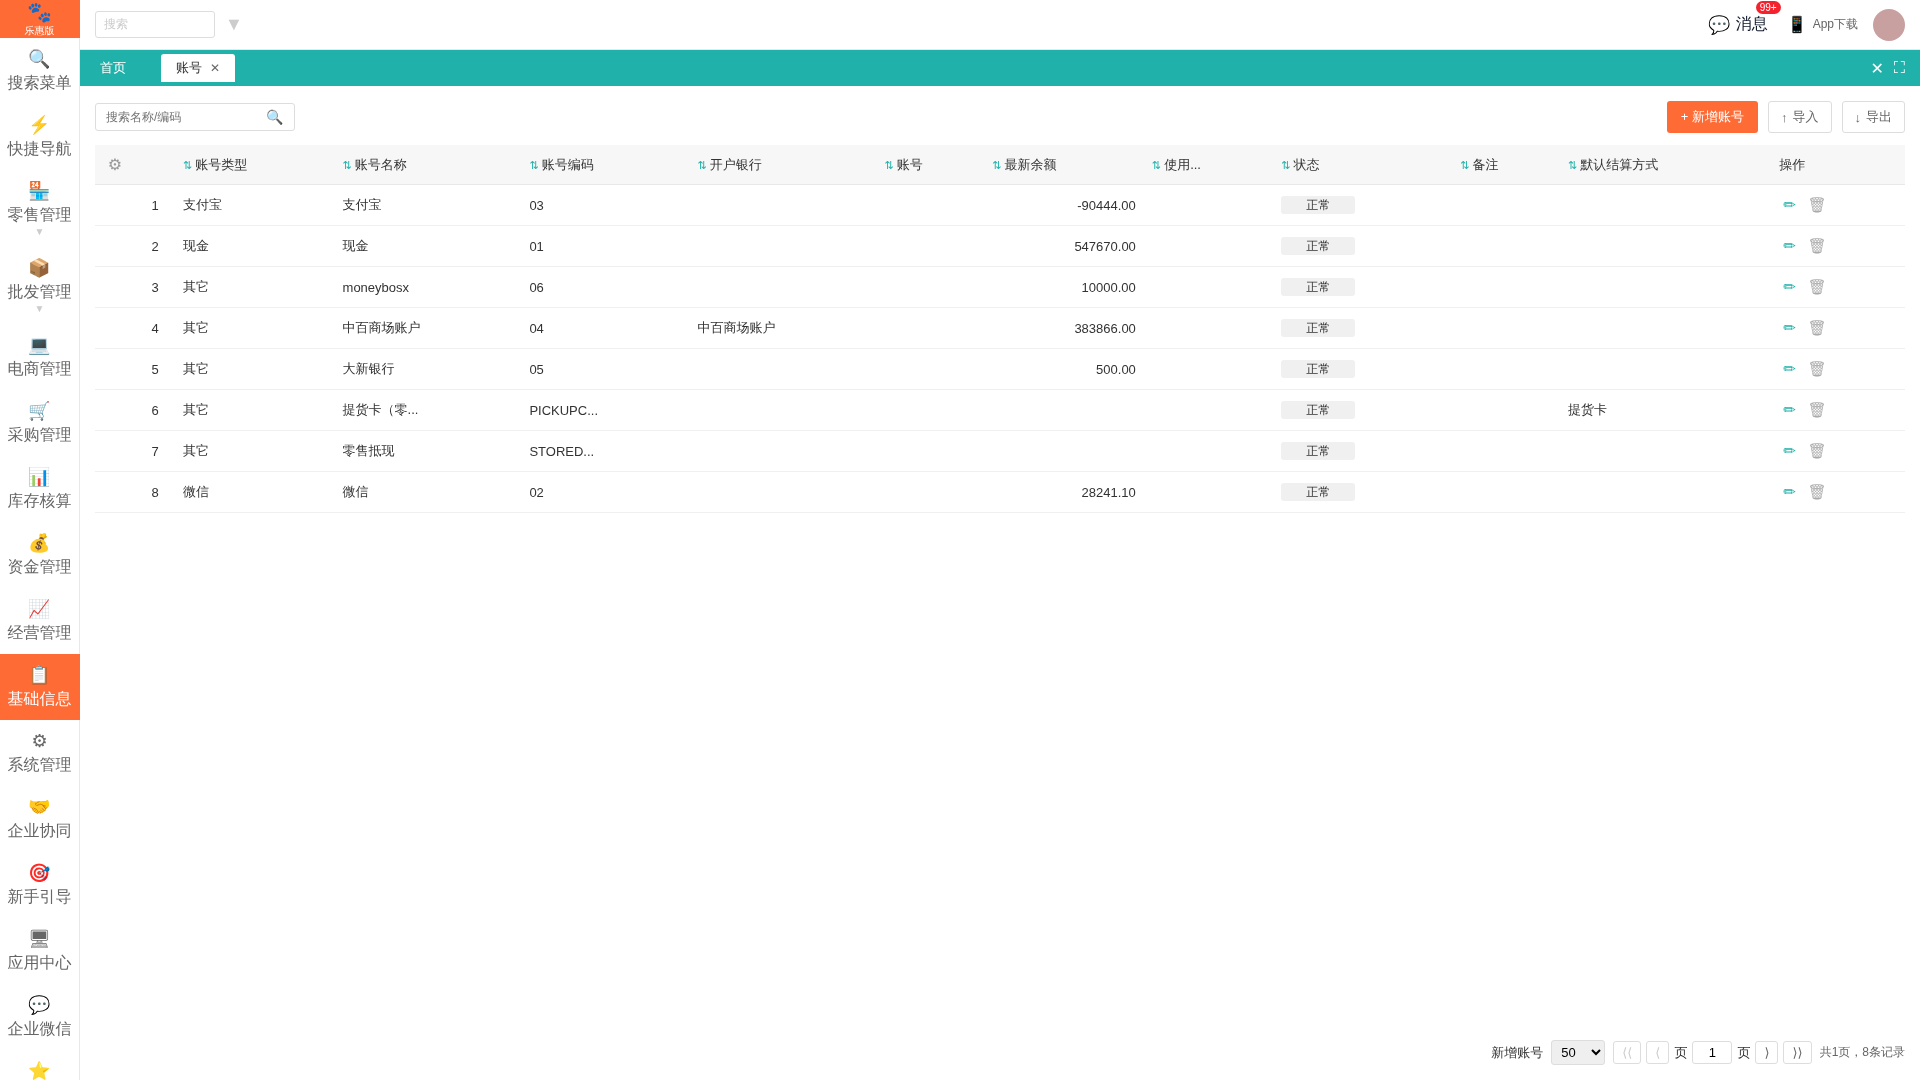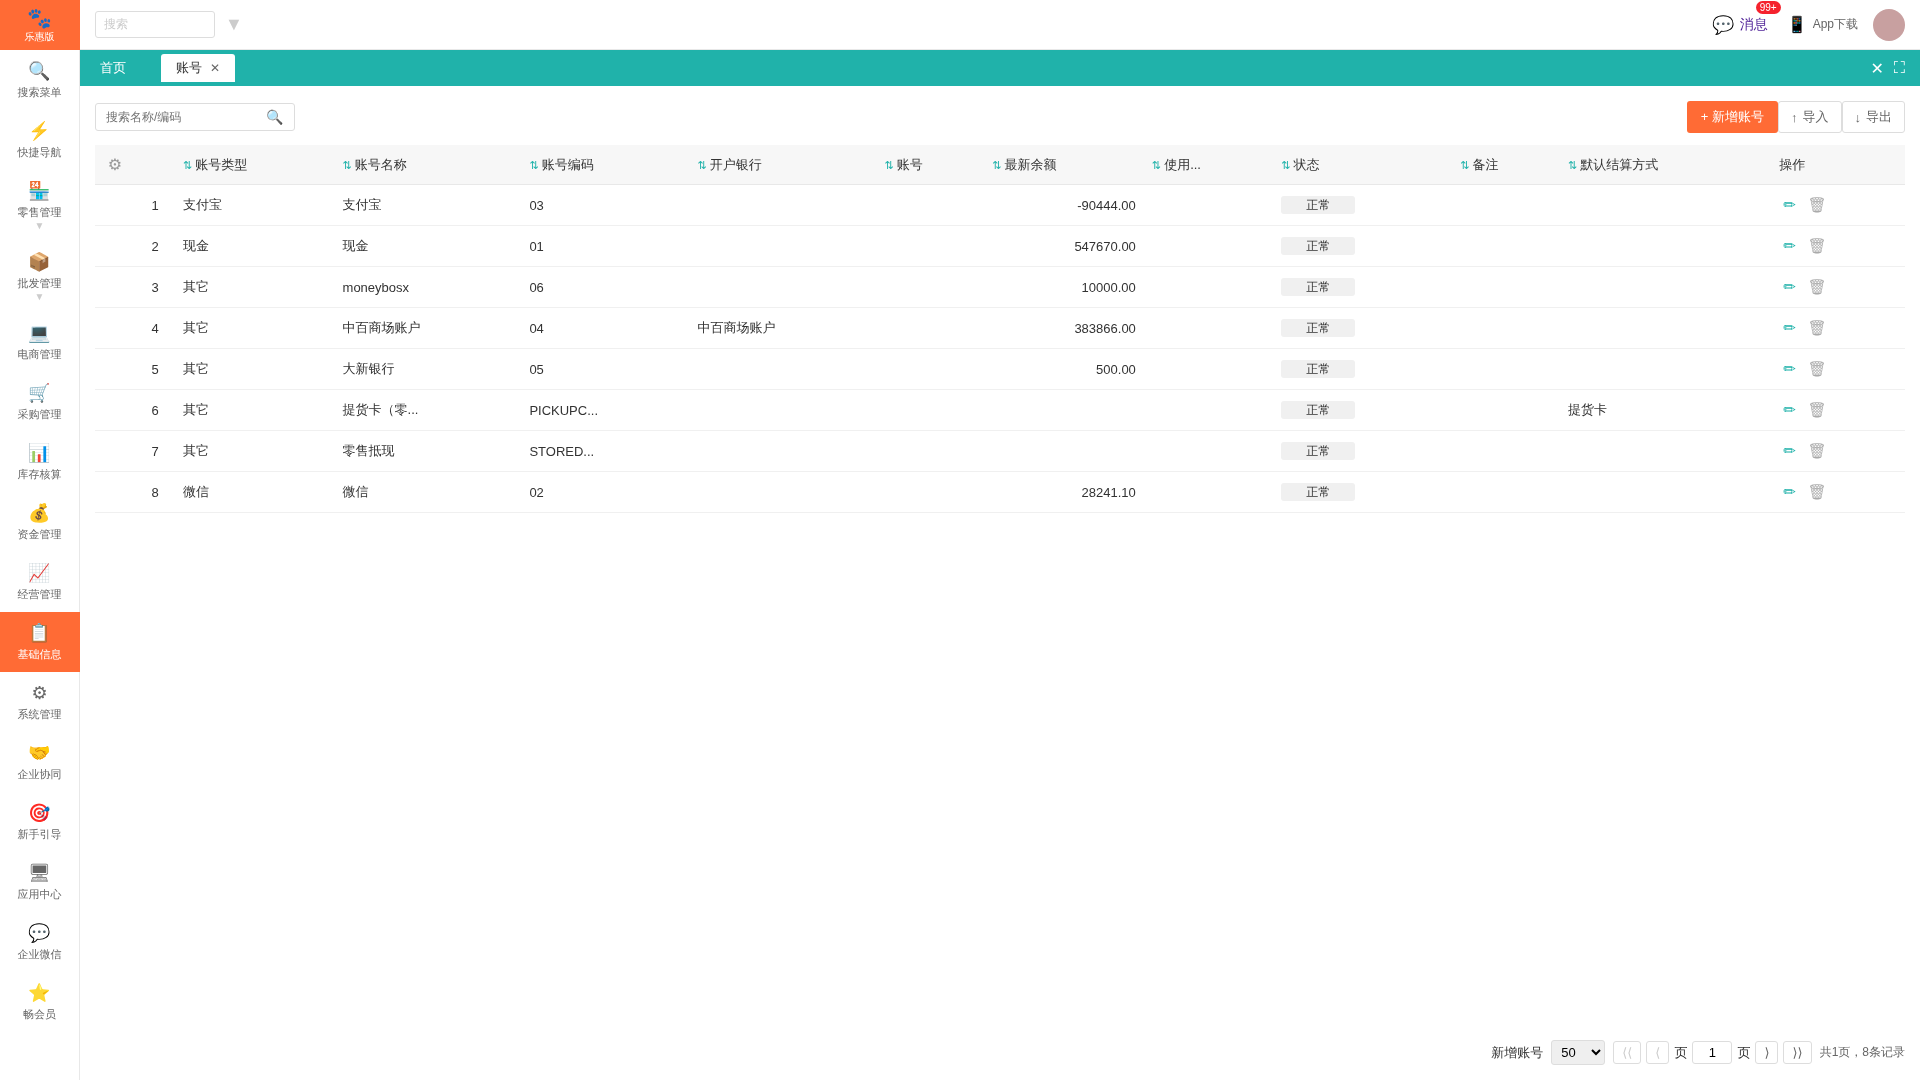--- a/index.html
+++ b/index.html
@@ -39,21 +39,21 @@
       display: flex;
       flex-direction: column;
       align-items: center;
       cursor: pointer;
       color: #666;
       font-size: 12px;
       border-bottom: none;
     }
     .sidebar-item.active { background: #ff6b35; color: #fff; }
     .sidebar-item .icon { font-size: 18px; margin-bottom: 3px; }
-    .sidebar-item .label { font-size: 11px; }
+    .sidebar-item .label { font-size: 16px; }
 
     
     .main {
       flex: 1;
       display: flex;
       flex-direction: column;
       overflow: hidden;
     }
 
     
@@ -191,20 +191,21 @@
       outline: none;
       font-size: 12px;
       color: #333;
       width: 100%;
       font-family: 'Microsoft YaHei', sans-serif;
     }
     .search-icon { color: #999; font-size: 14px; cursor: pointer; }
     .toolbar-right {
       display: flex;
       align-items: center;
+      gap: 10px;
       padding-left: 24px;
     }
     .btn-add {
       background: #ff6b35;
       color: #fff;
       border: none;
       padding: 7px 14px;
       border-radius: 3px;
       cursor: pointer;
       font-size: 13px;
@@ -408,21 +409,21 @@
   <div class="topbar">
     <div class="topbar-left">
       <div class="search-box">
         <span style="color:#ccc; font-size:12px;">搜索</span>
       </div>
       <span style="color:#ccc; font-size:18px; cursor:pointer;">▼</span>
     </div>
     <div class="topbar-right">
       <div class="msg-btn" style="position:relative; padding: 5px;">
         <span style="font-size:18px;">💬</span>
-        <span style="font-size:14px; color:#4c1d95;">消息</span>
+        <span style="font-size:16px; color:#0f172a;">消息</span>
         <span class="badge">99+</span>
       </div>
       <div class="app-download">
         <span style="font-size:16px;">📱</span>
         <span>App下载</span>
       </div>
       <div class="avatar" style="background: #c8a0a0;"></div>
     </div>
   </div>
 

